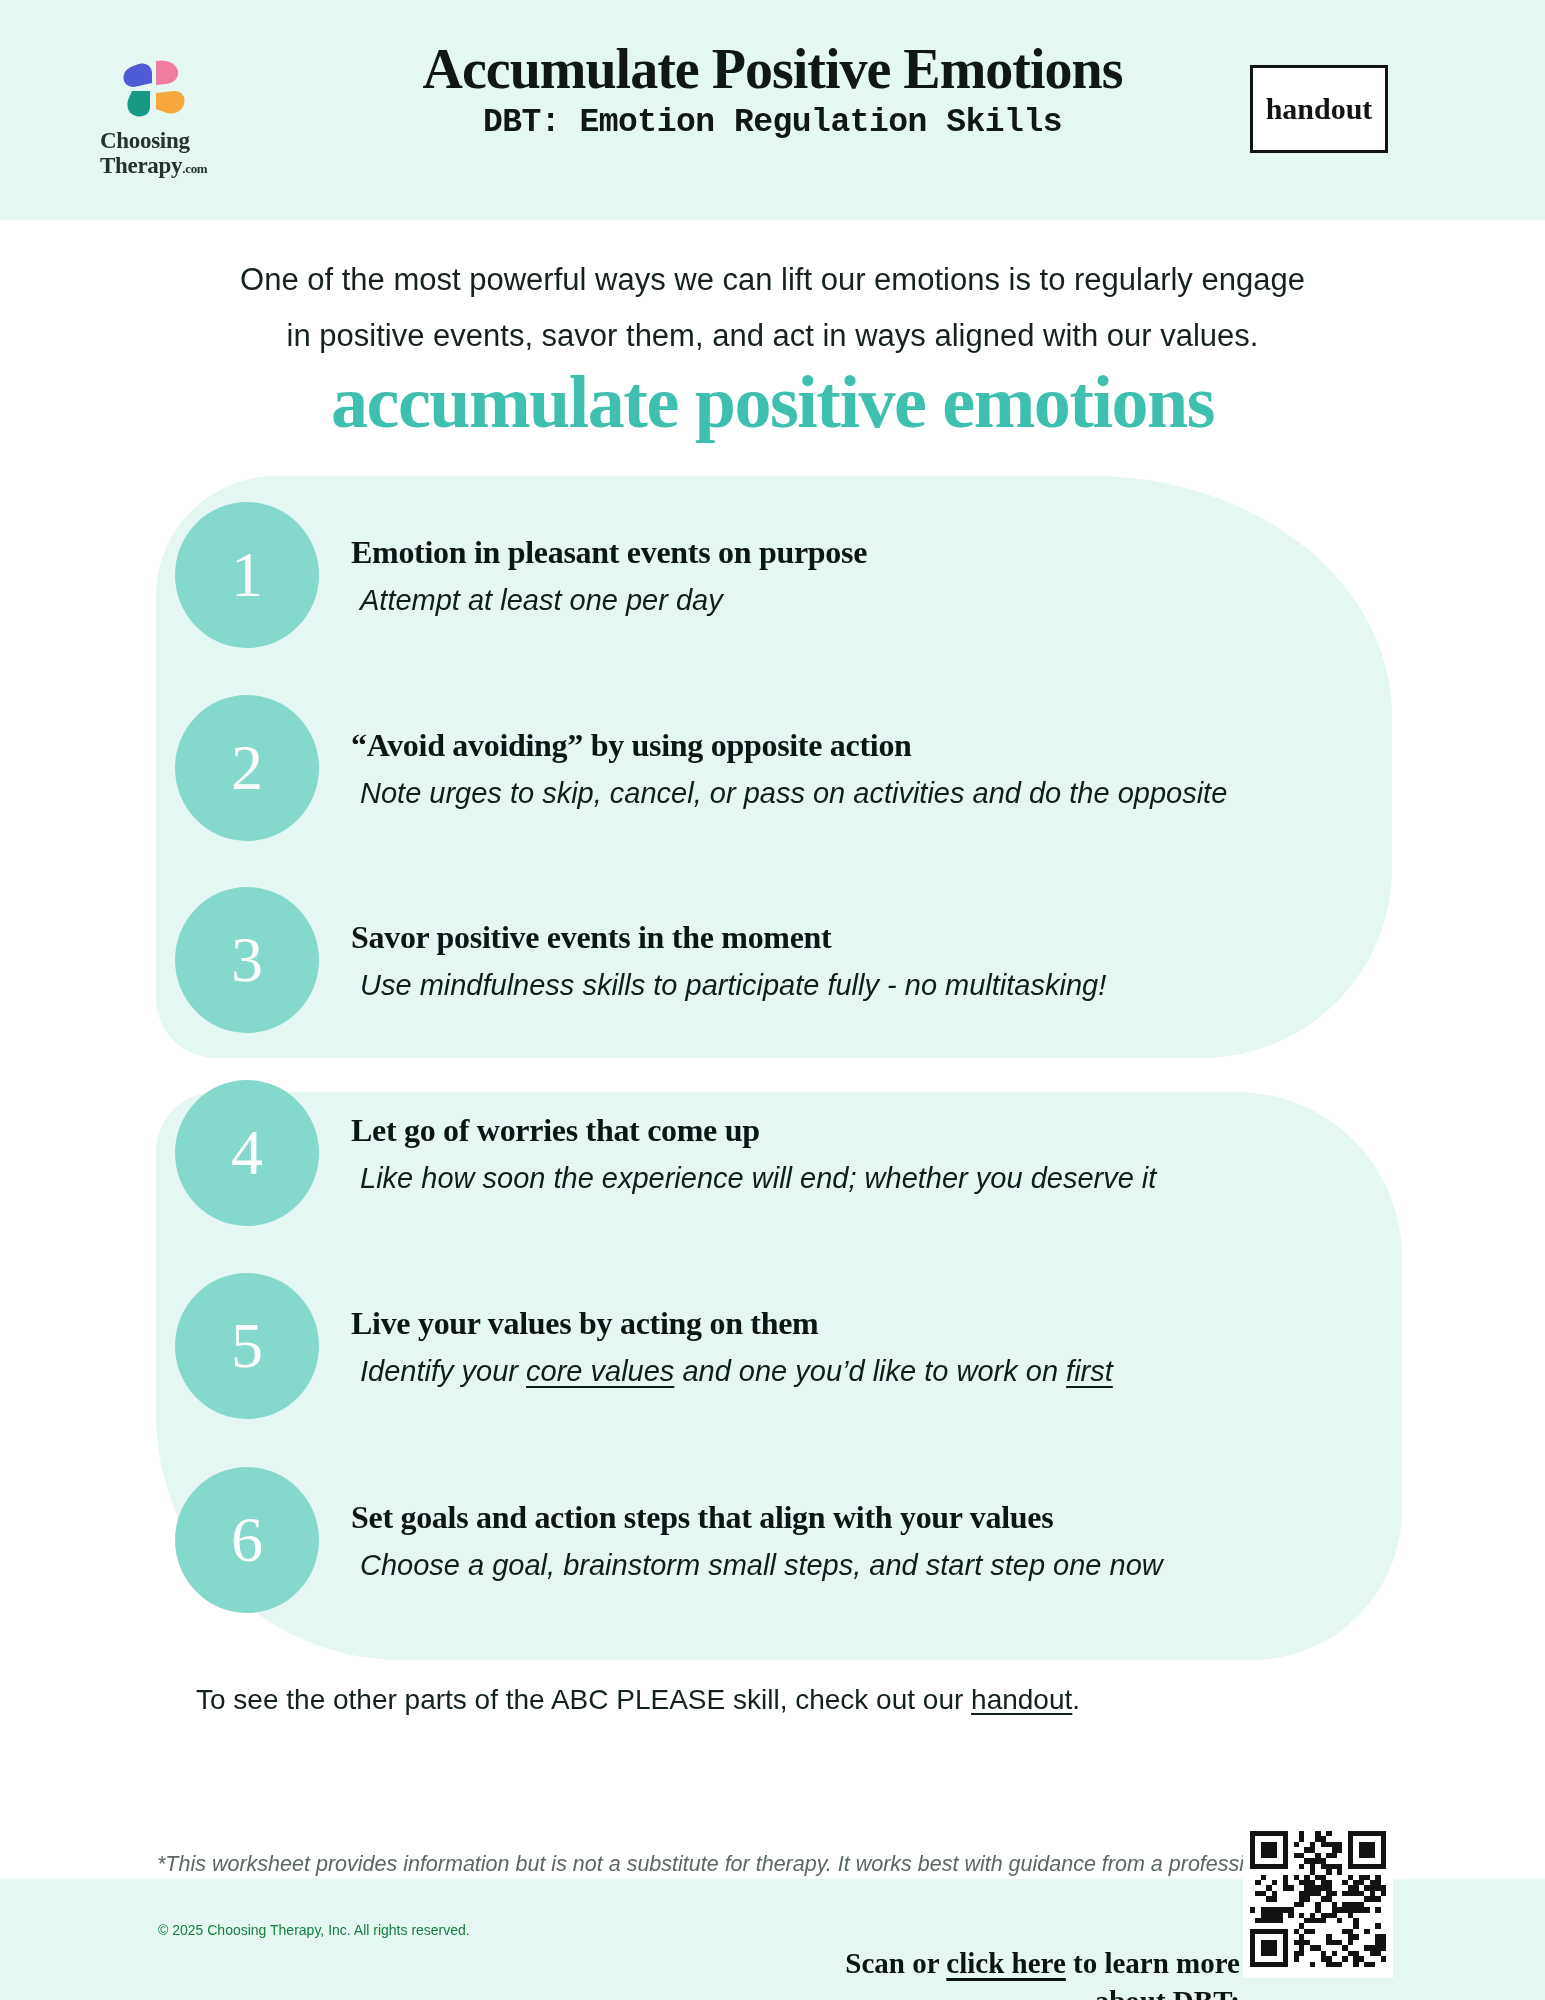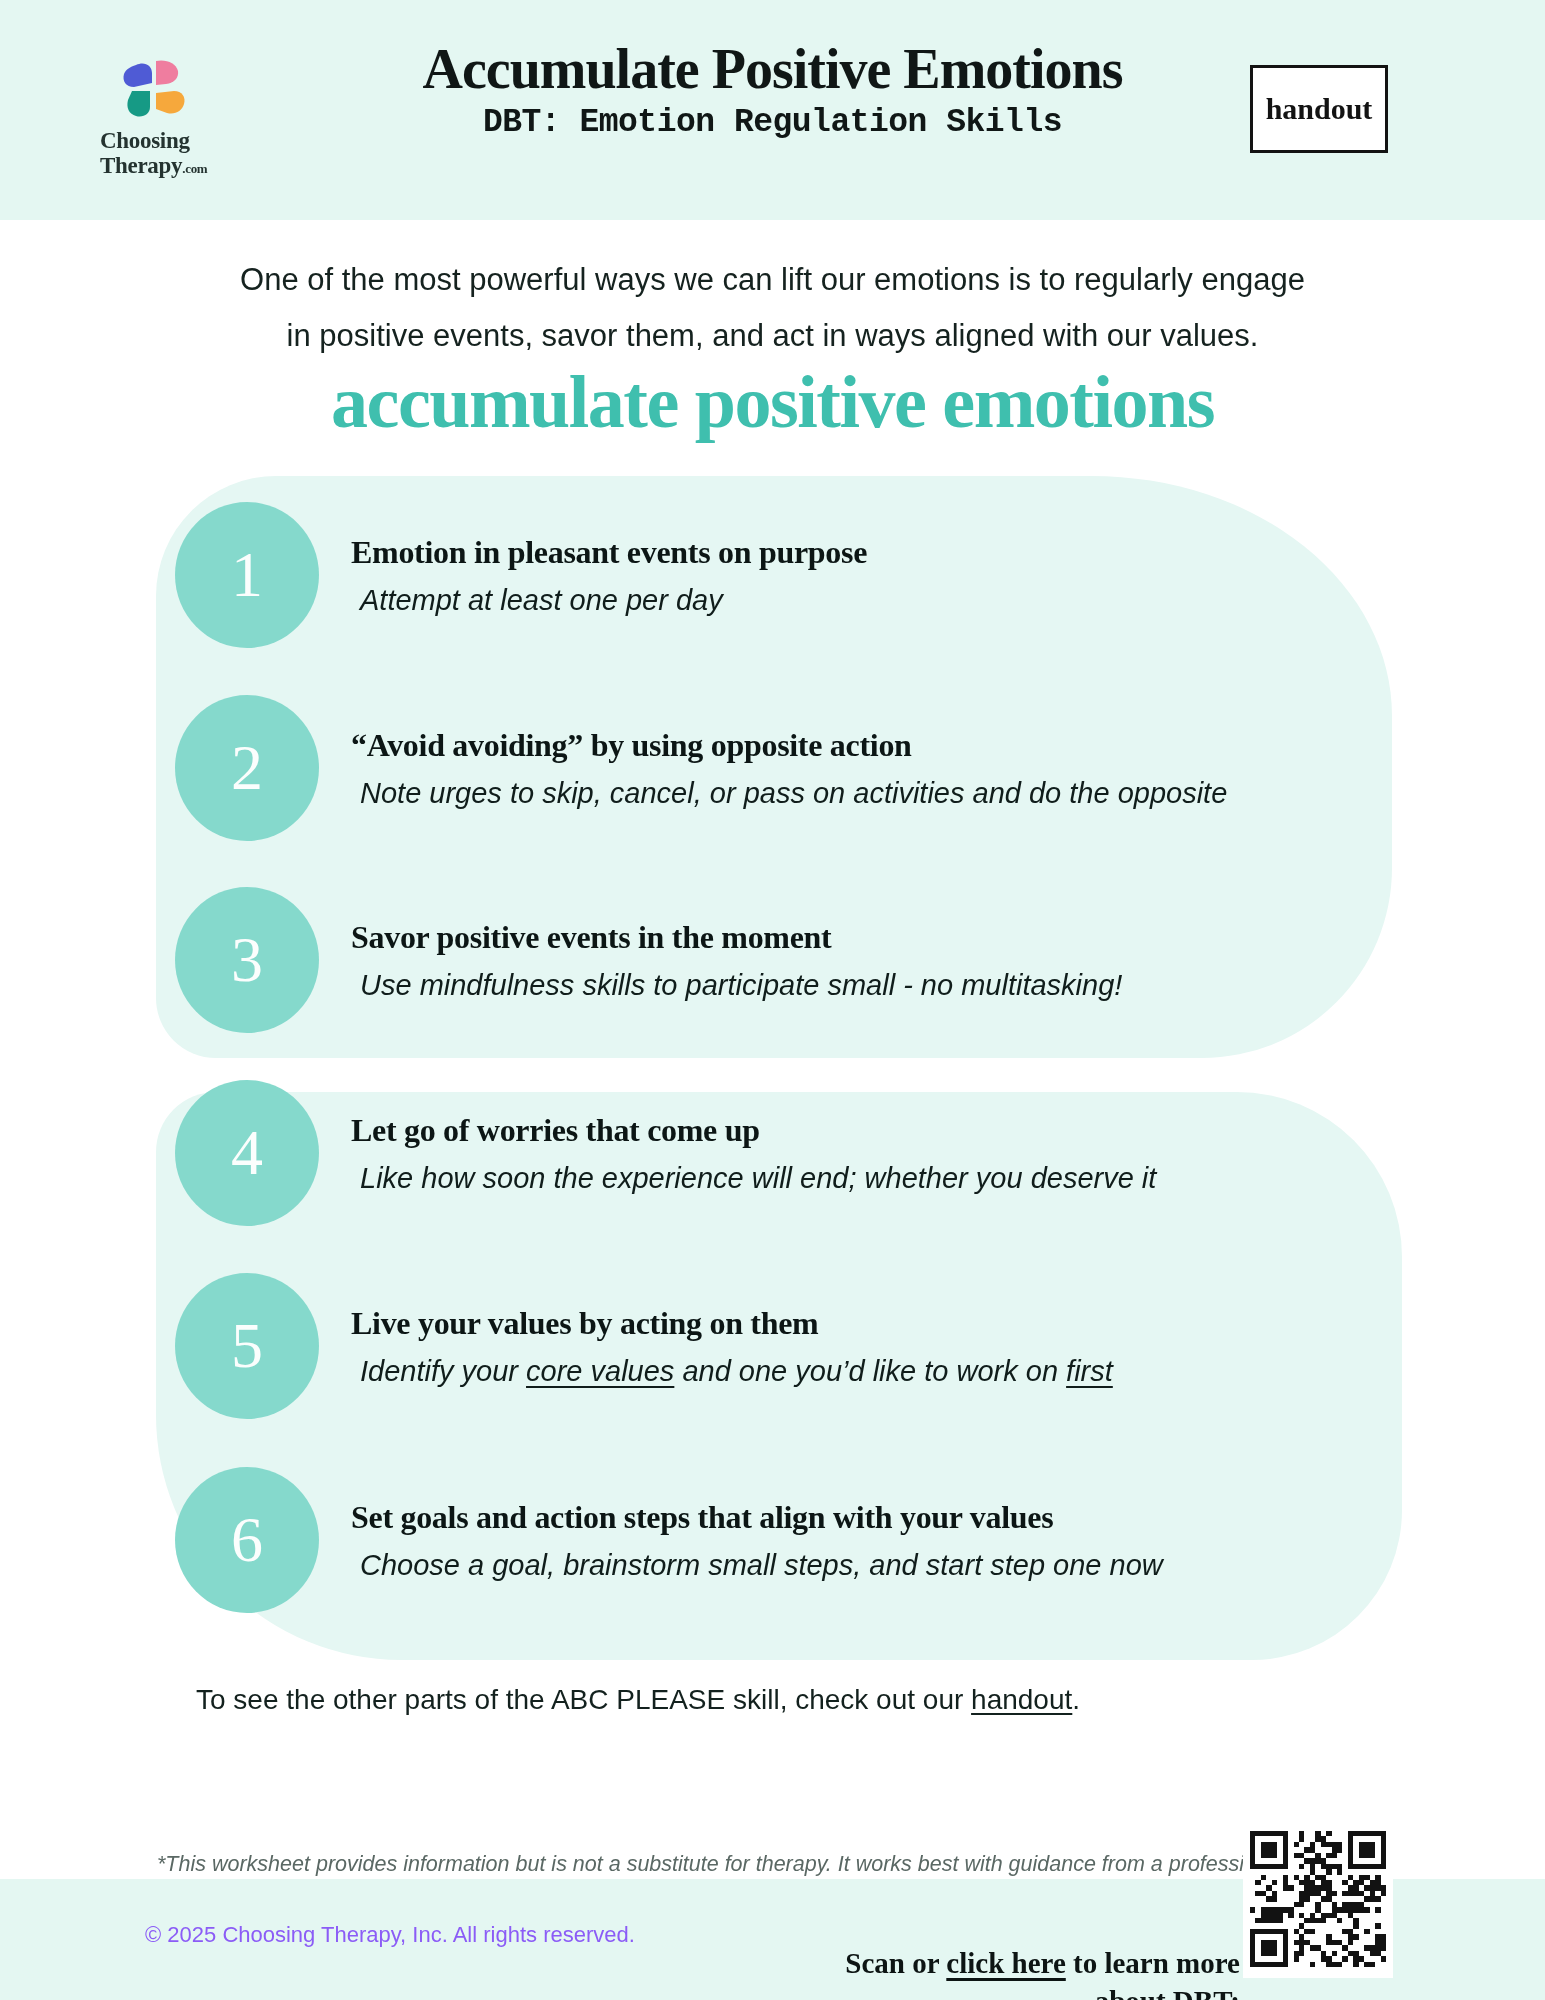--- a/index.html
+++ b/index.html
@@ -47,21 +47,21 @@
   .step-title{font-family:"Liberation Serif",serif;font-weight:700;font-size:32px;
       color:#0c1615;letter-spacing:-0.3px;}
   .step-title .u{text-decoration-thickness:3px;text-underline-offset:6px;}
   .step-sub{margin-top:13px;font-style:italic;font-size:29px;color:#101d1b;margin-left:9px;}
   .step-sub .u{text-decoration:underline;text-decoration-thickness:2px;text-underline-offset:5px;}
 
   
   .note{position:absolute;left:196px;top:1684px;font-size:28px;color:#13211e;}
   .note .u{text-decoration:underline;text-decoration-thickness:2px;text-underline-offset:4px;}
   .disclaimer{position:absolute;left:157px;top:1852px;font-style:italic;font-size:21.5px;color:#5a6864;}
-  .copyright{position:absolute;left:145px;top:1922px;font-size:22px;color:#8b5cf6;}
+  .copyright{position:absolute;left:158px;top:1922px;font-size:14px;color:#15803d;}
   .scan{position:absolute;right:305px;top:1900px;text-align:right;
       font-family:"Liberation Serif",serif;font-weight:700;font-size:29px;line-height:38px;color:#0d1514;margin-top:44px;}
   .scan .u{text-decoration:underline;text-decoration-thickness:2.5px;text-underline-offset:5px;}
   .qr-box{position:absolute;left:1243px;top:1820px;width:150px;height:158px;background:#ffffff;
       display:flex;align-items:center;justify-content:center;}
   .qr-box svg{width:136px;height:146px;shape-rendering:crispEdges;}
 </style>
 </head>
 <body>
 
@@ -115,21 +115,21 @@
       <div class="step-sub"><span>Note urges to skip, cancel, or pass on activities and do the opposite</span></div>
     </div>
   </div>
 
   <div class="step" style="top:887px">
     <div class="step-circle">
         <span>3</span>
       </div>
     <div class="step-text">
       <div class="step-title"><span>Savor positive events in the moment</span></div>
-      <div class="step-sub"><span>Use mindfulness skills to participate small - no multitasking!</span></div>
+      <div class="step-sub"><span>Use mindfulness skills to participate fully - no multitasking!</span></div>
     </div>
   </div>
 
   <div class="step" style="top:1080px">
     <div class="step-circle">
         <span>4</span>
       </div>
     <div class="step-text">
       <div class="step-title"><span>Let go of worries that come up</span></div>
       <div class="step-sub"><span>Like how soon the experience will end; whether you deserve it</span></div>

